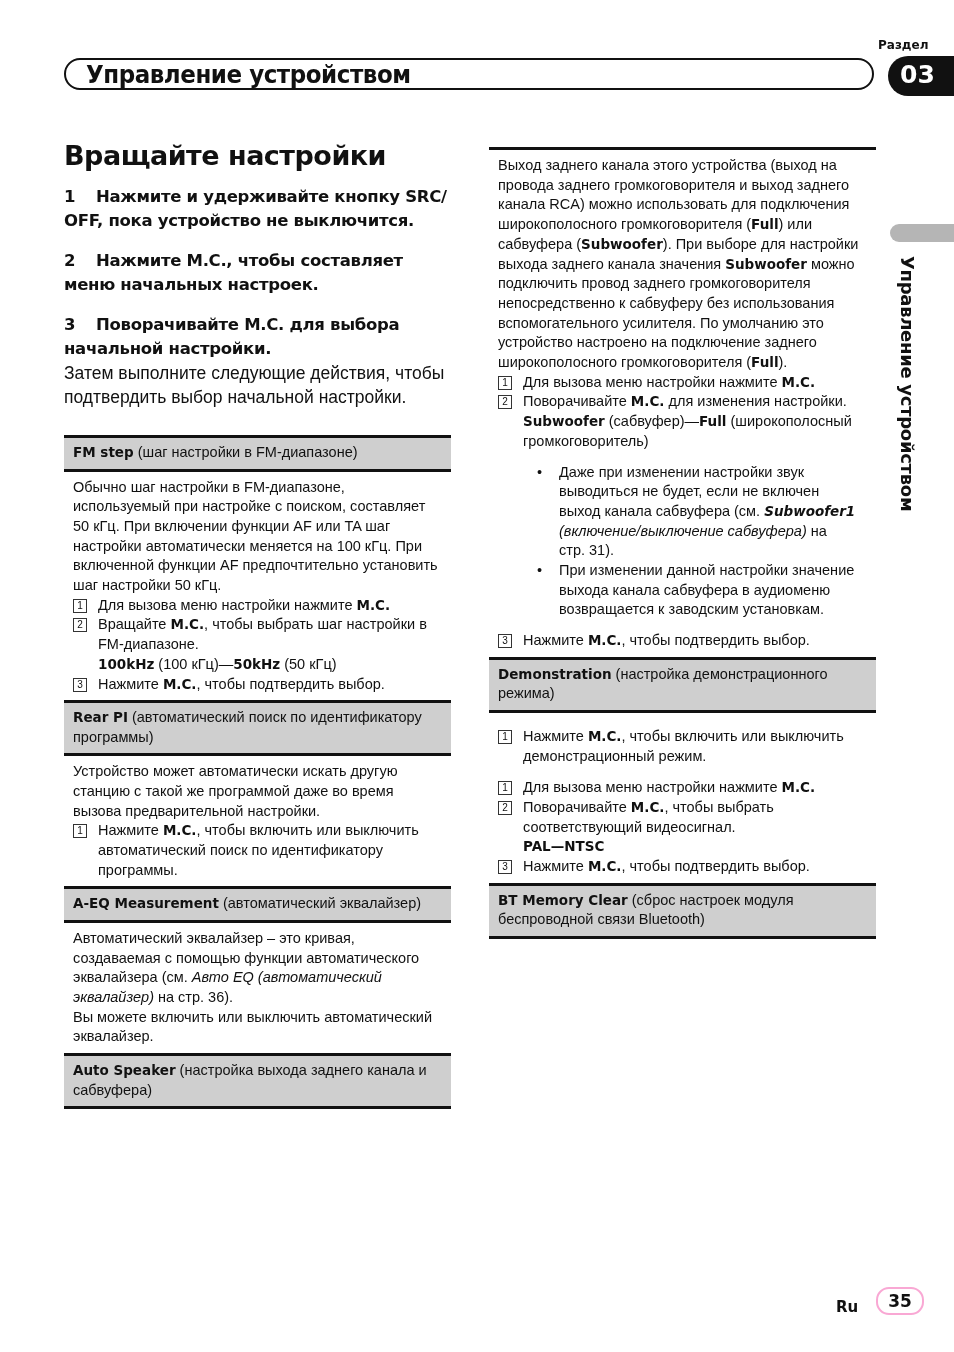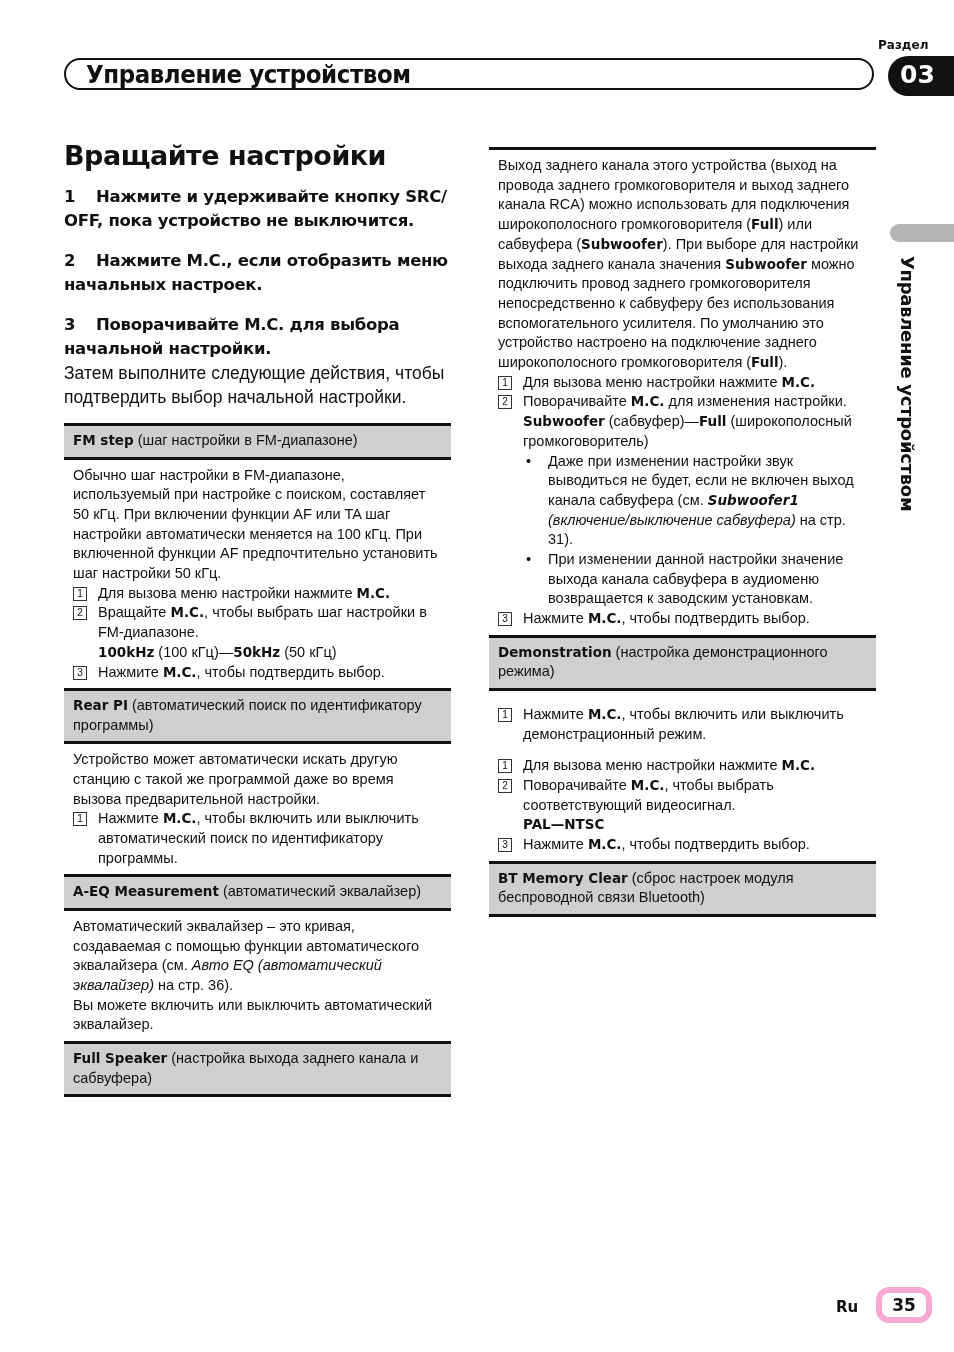--- a/index.html
+++ b/index.html
@@ -17,38 +17,38 @@
   .side-label { position:absolute; left:897px; top:256px; writing-mode:vertical-rl;
                 font:bold 18px "DejaVu Sans", sans-serif; letter-spacing:-0.3px; }
 
   .col { position:absolute; width:387px; }
   .col-left { left:64px; top:140px; }
   .col-right { left:489px; top:147px; }
 
   h1.page-title { margin:0 0 14px 0; font:bold 27px "DejaVu Sans", sans-serif; letter-spacing:-0.5px; }
   .step { font:bold 16.5px "DejaVu Sans", sans-serif; line-height:24px; margin:0 0 16px 0; letter-spacing:-0.3px; }
   .step .n { display:inline-block; width:32px; }
-  .step-follow { font-size:17.5px; line-height:24px; margin-top:-16px; margin-bottom:14px; }
+  .step-follow { font-size:17.5px; line-height:24px; margin-top:-16px; margin-bottom:26px; }
 
   .box-head { background:#cfcfcf; border-top:3px solid #111; border-bottom:3px solid #111;
               padding:5px 9px 6px 9px; font-size:14.5px; line-height:19.5px; }
   .box-head b { font-family:"DejaVu Sans", sans-serif; font-size:13.5px; }
   .box-body { padding:6px 9px 6px 9px; font-size:14.5px; line-height:19.7px; }
   .box-body p { margin:0; }
   .box-body b { font-family:"DejaVu Sans", sans-serif; font-size:13.5px; }
   .ol { margin:0; padding:0; list-style:none; }
   .ol li { position:relative; padding-left:25px; }
   .num { position:absolute; left:0; top:3px; width:12px; height:12px; border:1px solid #333;
          font-size:10px; line-height:12px; text-align:center; }
-  .bullets { margin:0; padding:0; list-style:none; }
+  .bullets { margin:11px; padding:0; list-style:none; }
   .bullets li { position:relative; padding-left:25px; }
   .bullets li::before { content:"•"; position:absolute; left:3px; top:0; }
   .top-rule { border-top:3px solid #111; }
   .footer-ru { position:absolute; left:836px; top:1298px; font:bold 15px "DejaVu Sans", sans-serif; }
-  .footer-page { position:absolute; left:876px; top:1287px; width:44px; height:24px; border:6px solid #f9a8d4;
+  .footer-page { position:absolute; left:876px; top:1287px; width:44px; height:24px; border:2px solid #f9a8d4;
                  border-radius:13px; text-align:center; font:bold 17px "DejaVu Sans", sans-serif; line-height:24px; }
 </style>
 </head>
 <body>
 
 <div class="razdel">Раздел</div>
 <div class="header-pill">
   <div class="header-title">Управление устройством</div>
 </div>
 <div class="section-badge">
@@ -57,21 +57,21 @@
 <div class="side-tab"></div>
 <div class="side-label">Управление устройством</div>
 
 <div class="col col-left">
   <h1 class="page-title">Вращайте настройки</h1>
 
   <div class="step">
     <span class="n">1</span><span>Нажмите и удерживайте кнопку SRC/ OFF, пока устройство не выключится.</span>
   </div>
   <div class="step">
-    <span class="n">2</span><span>Нажмите M.C., если отобразить меню начальных настроек.</span>
+    <span class="n">2</span><span>Нажмите M.C., чтобы составляет меню начальных настроек.</span>
   </div>
   <div class="step">
     <span class="n">3</span><span>Поворачивайте M.C. для выбора начальной настройки.</span>
   </div>
   <div class="step-follow">Затем выполните следующие действия, чтобы подтвердить выбор начальной настройки.</div>
 
   <div class="box-head">
     <b>FM step</b> <span>(шаг настройки в FM-диапазоне)</span>
   </div>
   <div class="box-body">
@@ -96,21 +96,21 @@
 
   <div class="box-head">
     <b>A-EQ Measurement</b> <span>(автоматический эквалайзер)</span>
   </div>
   <div class="box-body">
     <p><span>Автоматический эквалайзер – это кривая, создаваемая с помощью функции автоматического эквалайзера (см. </span><i>Авто EQ (автоматический эквалайзер)</i><span> на стр. 36).</span></p>
     <p>Вы можете включить или выключить автоматический эквалайзер.</p>
   </div>
 
   <div class="box-head">
-    <b>Full Speaker</b> <span>(настройка выхода заднего канала и сабвуфера)</span>
+    <b>Auto Speaker</b> <span>(настройка выхода заднего канала и сабвуфера)</span>
   </div>
 </div>
 
 <div class="col col-right">
   <div class="top-rule"></div>
   <div class="box-body">
     <p><span>Выход заднего канала этого устройства (выход на провода заднего громкоговорителя и выход заднего канала RCA) можно использовать для подключения широкополосного громкоговорителя (</span><b>Full</b><span>) или сабвуфера (</span><b>Subwoofer</b><span>). При выборе для настройки выхода заднего канала значения </span><b>Subwoofer</b><span> можно подключить провод заднего громкоговорителя непосредственно к сабвуферу без использования вспомогательного усилителя. По умолчанию это устройство настроено на подключение заднего широкополосного громкоговорителя (</span><b>Full</b><span>).</span></p>
     <ul class="ol">
       <li><span class="num">1</span><span>Для вызова меню настройки нажмите </span><b>M.C.</b><span></span></li>
       <li><span class="num">2</span><span>Поворачивайте </span><b>M.C.</b><span> для изменения настройки.</span><br>

